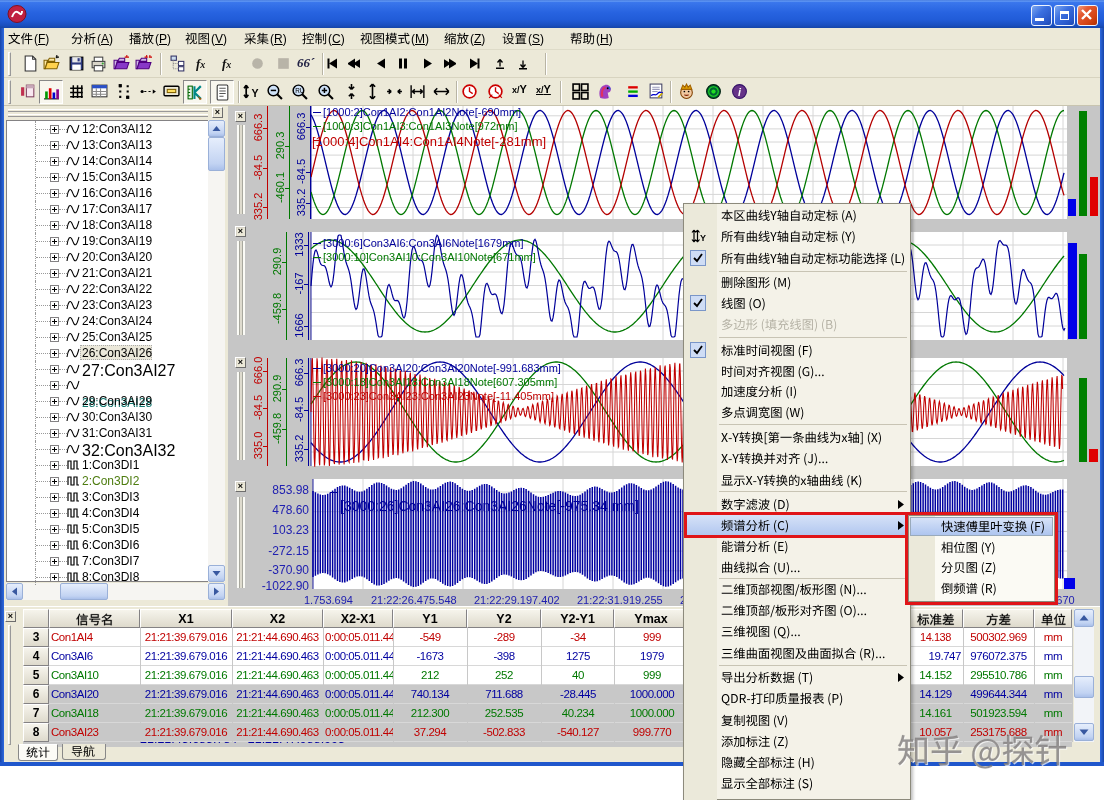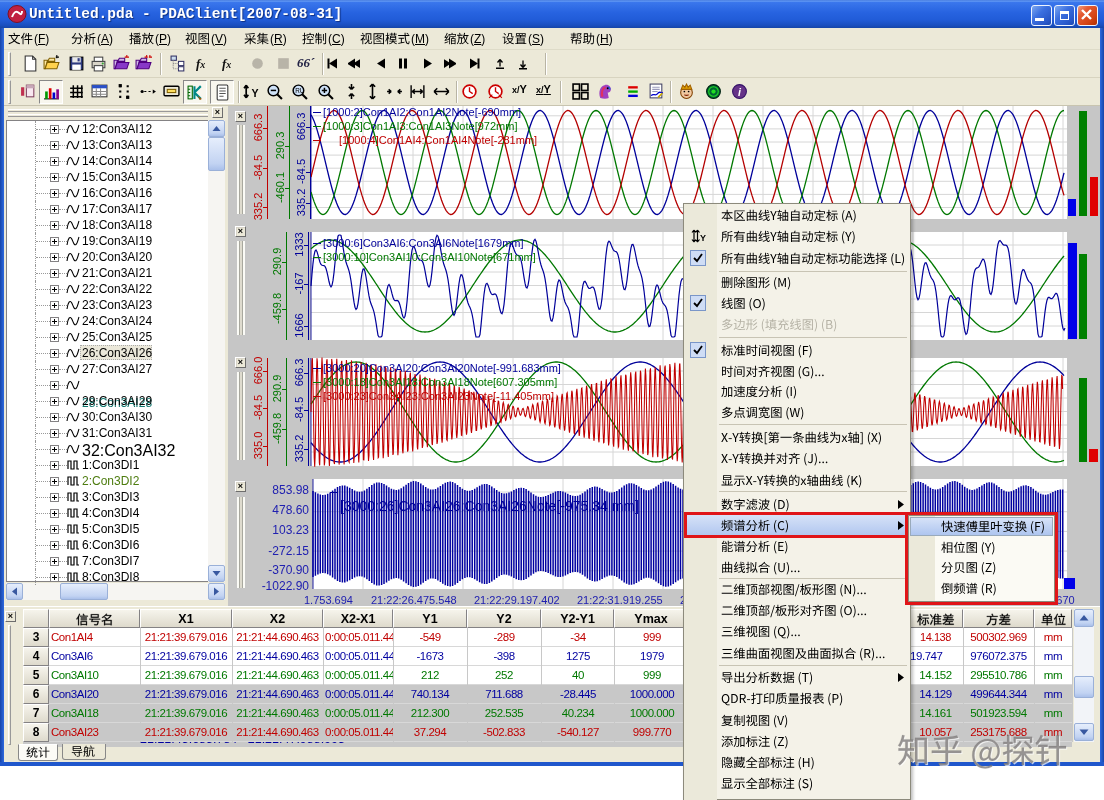--- a/index.html
+++ b/index.html
@@ -14,22 +14,20 @@
 .sep1{position:absolute;width:1px;background:#b8b4a4;box-shadow:1px 0 0 #fff}
 </style></head><body>
 <div id="win">
 
 <div class="abs" style="left:0;top:0;width:1104px;height:28px;background:
 linear-gradient(180deg,#2a5ed0 0%,#6ba1f5 3%,#3a76ec 9%,#2763e0 45%,#215cd8 70%,#1a4fc0 90%,#1545a8 100%)"></div>
 <svg class="abs" style="left:7px;top:5px" width="20" height="19" viewBox="0 0 20 19">
  <ellipse cx="10" cy="9" rx="9" ry="8.5" fill="#c02040" stroke="#801020"></ellipse>
  <path d="M5 12 Q8 4 12 8 Q15 11 15 6" stroke="#fff" stroke-width="2" fill="none"></path>
 </svg>
-<div class="txt" style="left:29px;top:7px;font-family:'Liberation Mono',monospace;
- font-size:14.5px;font-weight:bold;color:#fff;text-shadow:1px 1px 1px #103080;letter-spacing:0px">Untitled.pda - PDAClient[2007-08-31]</div>
 <div class="abs" style="left:1031px;top:5px;width:21px;height:21px;border-radius:3px;border:1px solid #eef4ff;background:linear-gradient(135deg,#7da8f0 0%,#3b6fe0 40%,#2857c8 80%,#1c48b0 100%)"></div>
     <div class="abs" style="left:1054px;top:5px;width:21px;height:21px;border-radius:3px;border:1px solid #eef4ff;background:linear-gradient(135deg,#7da8f0 0%,#3b6fe0 40%,#2857c8 80%,#1c48b0 100%)"></div>
     <div class="abs" style="left:1077px;top:5px;width:21px;height:21px;border-radius:3px;border:1px solid #eef4ff;background:linear-gradient(135deg,#f0a080 0%,#e45b34 30%,#d44414 70%,#b03000 100%)"></div>
 <div class="abs" style="left:1035px;top:18px;width:9px;height:3px;background:#fff"></div>
 <div class="abs" style="left:1060px;top:11px;width:9px;height:9px;border:1px solid #fff;border-top-width:3px"></div>
 <svg class="abs" style="left:1080px;top:8px" width="13" height="13">
       <path d="M2 2 L11 11 M11 2 L2 11" stroke="#fff" stroke-width="2.4"></path>
     </svg>
 <div class="abs" style="left:0;top:28px;width:1104px;height:22px;background:#ece9d8;border-bottom:1px solid #dedbc8"></div>
     <svg style="position:absolute;left:8.0px;top:31.8px;width:25.0px;height:14.0px;overflow:visible;" viewBox="0 -900 2000 1120" class="">
@@ -517,21 +515,21 @@
     <div class="txt" style="left:82px;top:347px;font-size:12px;color:#000">26:Con3AI26</div>
     <div class="abs" style="left:35px;top:361px;width:1px;height:16px;border-left:1px dotted #999"></div>
     <div class="abs" style="left:36px;top:369px;width:14px;height:1px;border-top:1px dotted #999"></div>
     <div class="abs" style="left:50px;top:365px;width:9px;height:9px;background:#fff;border:1px solid #848284"></div>
     <div class="abs" style="left:52px;top:369px;width:5px;height:1px;background:#000"></div>
     <div class="abs" style="left:54px;top:367px;width:1px;height:5px;background:#000"></div>
     <div class="abs" style="left:59px;top:369px;width:8px;height:1px;border-top:1px dotted #999"></div>
     <svg class="abs" style="left:66px;top:363px" width="14" height="12" viewBox="0 0 14 12">
       <path d="M1 10C2 3 4 1 5.5 3.5 7 6 8 11 10 9.5c1.5-1.2 2-5 3-7.5" stroke="#000" fill="none" stroke-width="1.1"></path>
     </svg>
-    <div class="txt" style="left:82px;top:363px;font-size:12px;color:#000">27:Con3AI27</div>
+    <div class="txt" style="left:82px;top:363px;font-size:16px;color:#000">27:Con3AI27</div>
     <div class="abs" style="left:35px;top:377px;width:1px;height:16px;border-left:1px dotted #999"></div>
     <div class="abs" style="left:36px;top:385px;width:14px;height:1px;border-top:1px dotted #999"></div>
     <div class="abs" style="left:50px;top:381px;width:9px;height:9px;background:#fff;border:1px solid #848284"></div>
     <div class="abs" style="left:52px;top:385px;width:5px;height:1px;background:#000"></div>
     <div class="abs" style="left:54px;top:383px;width:1px;height:5px;background:#000"></div>
     <div class="abs" style="left:59px;top:385px;width:8px;height:1px;border-top:1px dotted #999"></div>
     <svg class="abs" style="left:66px;top:379px" width="14" height="12" viewBox="0 0 14 12">
       <path d="M1 10C2 3 4 1 5.5 3.5 7 6 8 11 10 9.5c1.5-1.2 2-5 3-7.5" stroke="#000" fill="none" stroke-width="1.1"></path>
     </svg>
     <div class="txt" style="left:82px;top:397px;font-size:12px;color:#0f766e">28:Con3AI28</div>
@@ -832,21 +830,21 @@
     <div class="txt" style="left:229px;top:504px;width:80px;text-align:right;font-size:12px;color:#2020b0">478.60</div>
     <div class="txt" style="left:229px;top:524px;width:80px;text-align:right;font-size:12px;color:#2020b0">103.23</div>
     <div class="txt" style="left:229px;top:545px;width:80px;text-align:right;font-size:12px;color:#2020b0">-272.15</div>
     <div class="txt" style="left:229px;top:564px;width:80px;text-align:right;font-size:12px;color:#2020b0">-370.90</div>
     <div class="txt" style="left:229px;top:580px;width:80px;text-align:right;font-size:12px;color:#2020b0">-1022.90</div>
     <div class="abs" style="left:313px;top:112px;width:8px;height:1px;background:#00009a"></div>
     <div class="txt" style="left:323px;top:107px;font-size:11px;color:#00009a">[1000:2]Con1AI2:Con1AI2Note[-690mm]</div>
     <div class="abs" style="left:313px;top:126px;width:8px;height:1px;background:#007800"></div>
     <div class="txt" style="left:323px;top:121px;font-size:11px;color:#007800">[1000:3]Con1AI3:Con1AI3Note[972mm]</div>
     <div class="abs" style="left:313px;top:140px;width:8px;height:1px;background:#c00000"></div>
-    <div class="txt" style="left:339px;top:135px;font-size:11px;color:#c00000">[1000:4]Con1AI4:Con1AI4Note[-281mm]</div>
+    <div class="txt" style="left:312px;top:135px;font-size:13px;color:#c00000">[1000:4]Con1AI4:Con1AI4Note[-281mm]</div>
     <div class="abs" style="left:313px;top:243px;width:8px;height:1px;background:#00009a"></div>
     <div class="txt" style="left:323px;top:238px;font-size:11px;color:#00009a">[3000:6]Con3AI6:Con3AI6Note[1679mm]</div>
     <div class="abs" style="left:313px;top:257px;width:8px;height:1px;background:#007800"></div>
     <div class="txt" style="left:323px;top:252px;font-size:11px;color:#007800">[3000:10]Con3AI10:Con3AI10Note[671mm]</div>
     <div class="abs" style="left:313px;top:368px;width:8px;height:1px;background:#00009a"></div>
     <div class="txt" style="left:323px;top:363px;font-size:11px;color:#00009a">[3000:20]Con3AI20:Con3AI20Note[-991.683mm]</div>
     <div class="abs" style="left:313px;top:382px;width:8px;height:1px;background:#007800"></div>
     <div class="txt" style="left:323px;top:377px;font-size:11px;color:#007800">[3000:18]Con3AI18:Con3AI18Note[607.305mm]</div>
     <div class="abs" style="left:313px;top:396px;width:8px;height:1px;background:#c00000"></div>
     <div class="txt" style="left:323px;top:391px;font-size:11px;color:#c00000">[3000:23]Con3AI23:Con3AI23Note[-11.405mm]</div>
@@ -936,21 +934,21 @@
     <div class="abs" style="left:49px;top:647px;width:1023px;height:19px;background:#fff;border-bottom:1px solid #d8d8d8"></div>
     <div class="abs" style="left:23px;top:647px;width:26px;height:19px;background:linear-gradient(180deg,#f6f4ec,#dedacc);border:1px solid;border-color:#fff #848284 #848284 #fff;font-size:12px;font-weight:bold;text-align:center;line-height:17px">4</div>
     <div class="txt" style="left:51px;top:651px;width:87px;text-align:left;font-size:11.5px;letter-spacing:-0.45px;color:#0000a0;overflow:hidden">Con3AI6</div>
     <div class="txt" style="left:142px;top:651px;width:88px;text-align:center;font-size:11.5px;letter-spacing:-0.45px;color:#0000a0;overflow:hidden">21:21:39.679.016</div>
     <div class="txt" style="left:234px;top:651px;width:87px;text-align:center;font-size:11.5px;letter-spacing:-0.45px;color:#0000a0;overflow:hidden">21:21:44.690.463</div>
     <div class="txt" style="left:325px;top:651px;width:68px;text-align:left;font-size:11.5px;letter-spacing:-0.45px;color:#0000a0;overflow:hidden">0:00:05.011.44</div>
     <div class="txt" style="left:395px;top:651px;width:70px;text-align:center;font-size:11.5px;letter-spacing:-0.45px;color:#0000a0;overflow:hidden">-1673</div>
     <div class="txt" style="left:469px;top:651px;width:70px;text-align:center;font-size:11.5px;letter-spacing:-0.45px;color:#0000a0;overflow:hidden">-398</div>
     <div class="txt" style="left:543px;top:651px;width:70px;text-align:center;font-size:11.5px;letter-spacing:-0.45px;color:#0000a0;overflow:hidden">1275</div>
     <div class="txt" style="left:617px;top:651px;width:70px;text-align:center;font-size:11.5px;letter-spacing:-0.45px;color:#0000a0;overflow:hidden">1979</div>
-    <div class="txt" style="left:910px;top:651px;width:51px;text-align:left;font-size:11.5px;letter-spacing:-0.45px;color:#0000a0;overflow:hidden">19.747</div>
+    <div class="txt" style="left:910px;top:651px;width:51px;text-align:right;font-size:11.5px;letter-spacing:-0.45px;color:#0000a0;overflow:hidden">19.747</div>
     <div class="txt" style="left:965px;top:651px;width:67px;text-align:center;font-size:11.5px;letter-spacing:-0.45px;color:#0000a0;overflow:hidden">976072.375</div>
     <div class="txt" style="left:1036px;top:651px;width:34px;text-align:center;font-size:11.5px;letter-spacing:-0.45px;color:#0000a0;overflow:hidden">mm</div>
     <div class="abs" style="left:49px;top:666px;width:1023px;height:19px;background:#fff;border-bottom:1px solid #d8d8d8"></div>
     <div class="abs" style="left:23px;top:666px;width:26px;height:19px;background:linear-gradient(180deg,#f6f4ec,#dedacc);border:1px solid;border-color:#fff #848284 #848284 #fff;font-size:12px;font-weight:bold;text-align:center;line-height:17px">5</div>
     <div class="txt" style="left:51px;top:670px;width:87px;text-align:left;font-size:11.5px;letter-spacing:-0.45px;color:#007800;overflow:hidden">Con3AI10</div>
     <div class="txt" style="left:142px;top:670px;width:88px;text-align:center;font-size:11.5px;letter-spacing:-0.45px;color:#007800;overflow:hidden">21:21:39.679.016</div>
     <div class="txt" style="left:234px;top:670px;width:87px;text-align:center;font-size:11.5px;letter-spacing:-0.45px;color:#007800;overflow:hidden">21:21:44.690.463</div>
     <div class="txt" style="left:325px;top:670px;width:68px;text-align:left;font-size:11.5px;letter-spacing:-0.45px;color:#007800;overflow:hidden">0:00:05.011.44</div>
     <div class="txt" style="left:395px;top:670px;width:70px;text-align:center;font-size:11.5px;letter-spacing:-0.45px;color:#007800;overflow:hidden">212</div>
     <div class="txt" style="left:469px;top:670px;width:70px;text-align:center;font-size:11.5px;letter-spacing:-0.45px;color:#007800;overflow:hidden">252</div>

